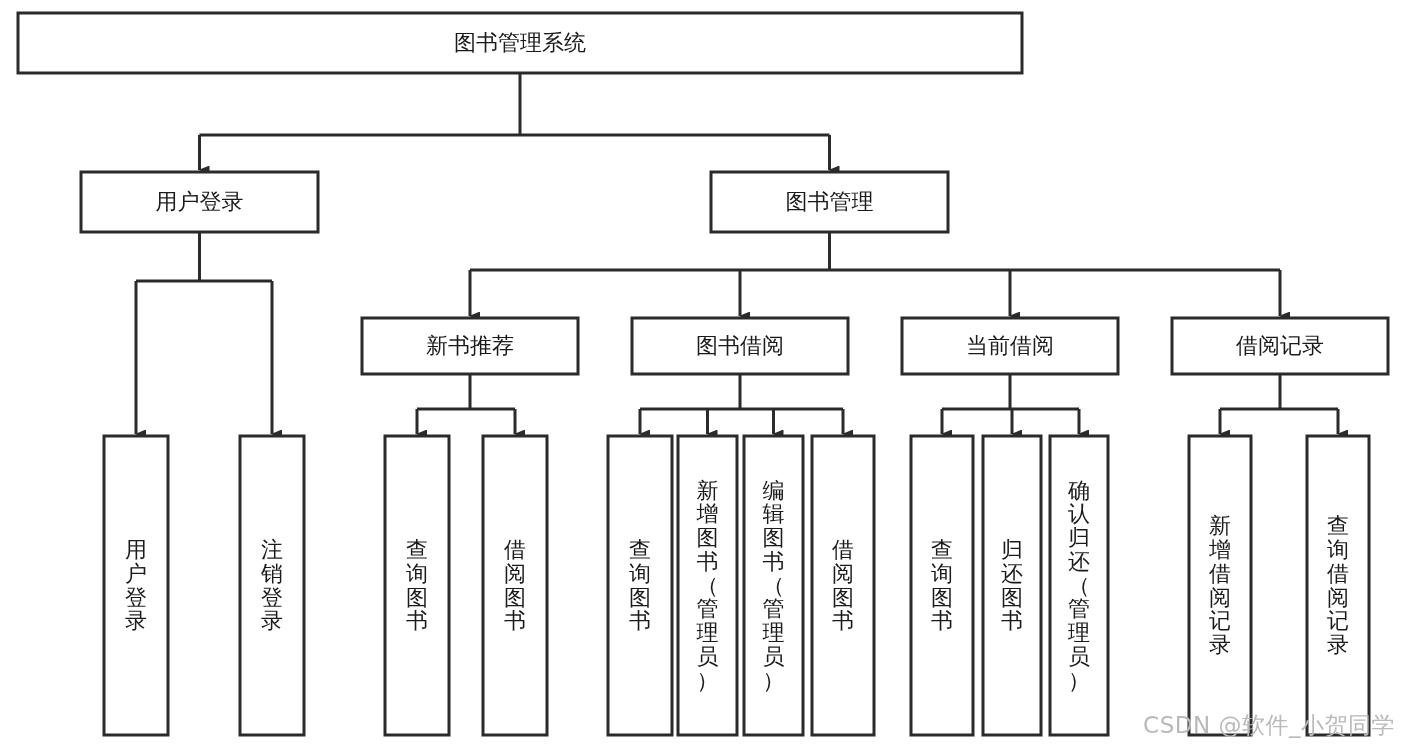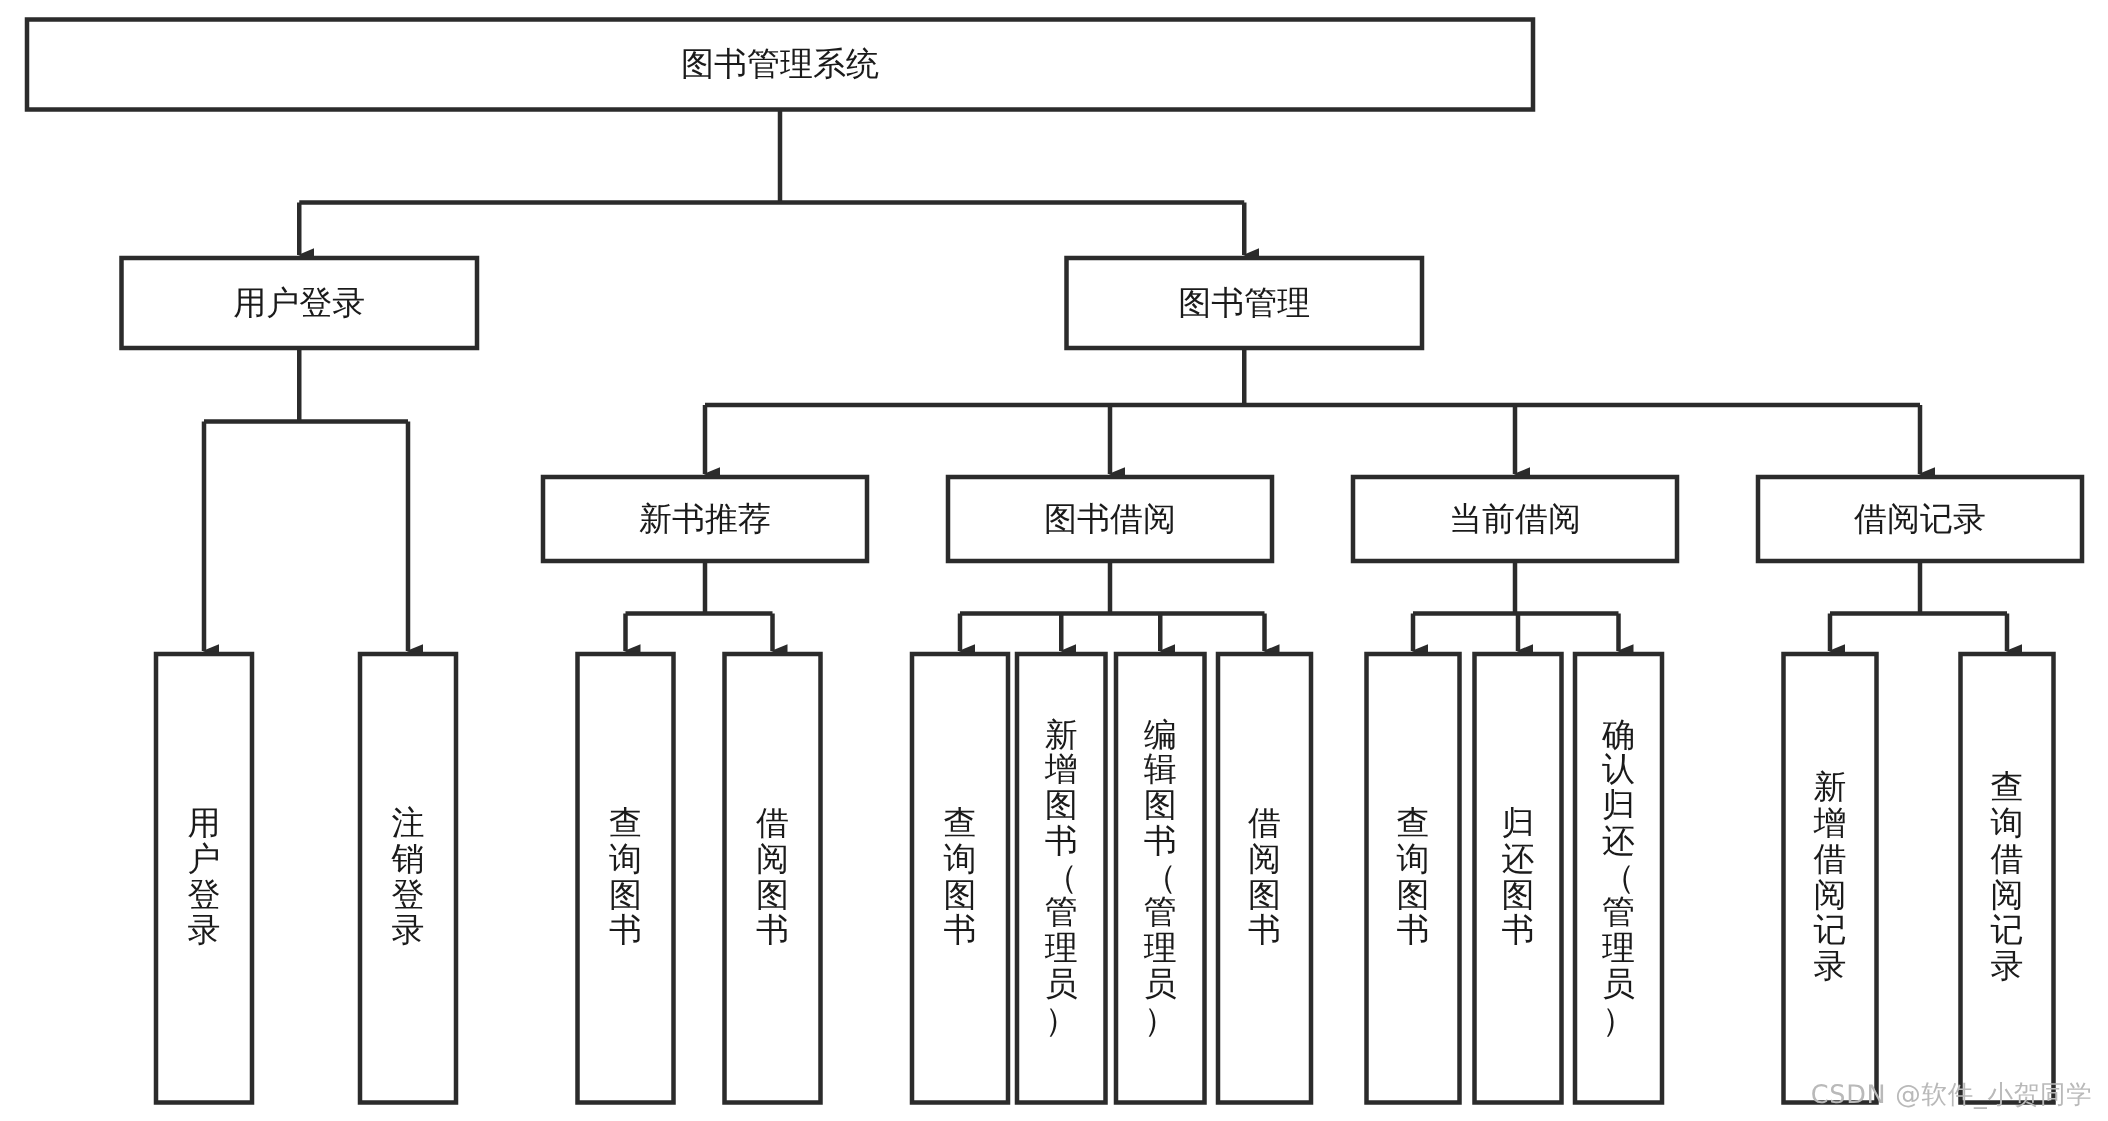--- a/index.html
+++ b/index.html
@@ -42,21 +42,21 @@
     font-size: 22px;
     fill: #1a1a1a;
     text-anchor: middle;
     dominant-baseline: middle;
   }
   .watermark-text {
     position: absolute;
     right: 10px;
     bottom: 6px;
     font-family: "DejaVu Sans", "Liberation Sans", sans-serif;
-    font-size: 17px;
+    font-size: 23px;
     color: #b9b9b9;
     letter-spacing: 0.5px;
     white-space: nowrap;
     user-select: none;
   }
   .vlabel-wrap {
     position: absolute;
     display: flex;
     flex-direction: column;
     align-items: center;

